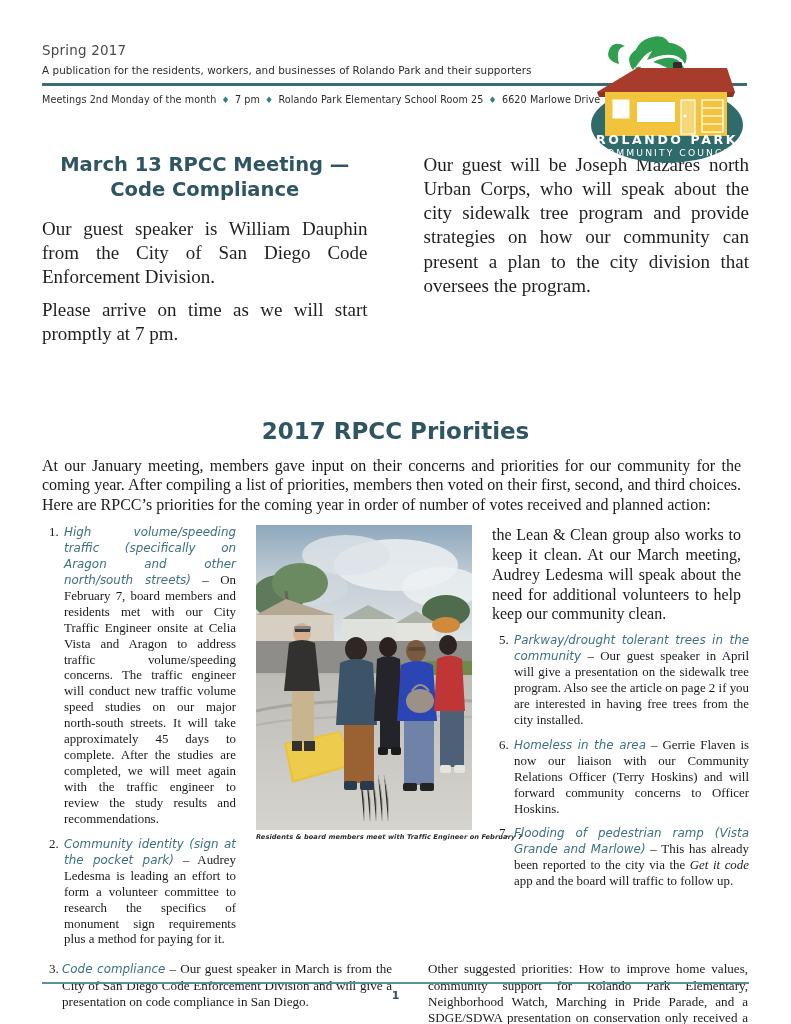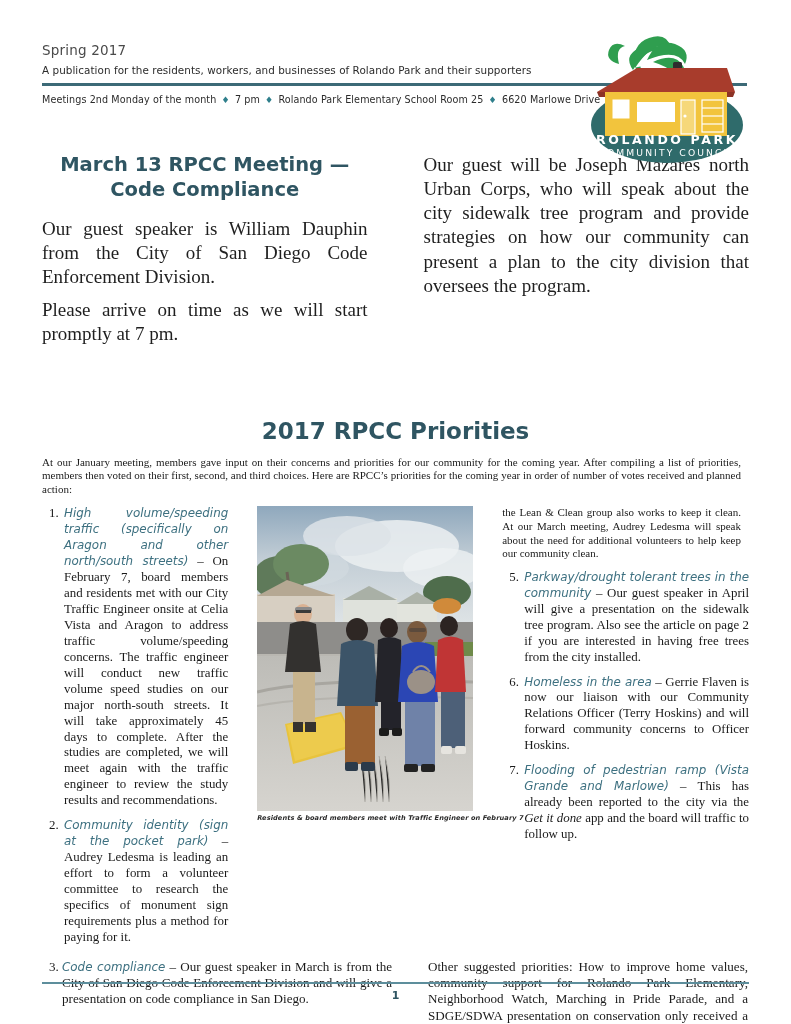--- a/index.html
+++ b/index.html
@@ -109,30 +109,30 @@
   
   .prio-head {
     font-family: "DejaVu Sans", sans-serif;
     font-weight: bold;
     font-size: 23px;
     color: #2f5562;
     text-align: center;
     margin: 62px 0 12px 0;
   }
   .intro-p {
-    font-size: 11px;
+    font-size: 16px;
     line-height: 1.24;
     text-align: justify;
     margin: 0 8px 10px 0;
   }
 
   
   .zones {
     display: flex;
-    gap: 17px;
+    gap: 8px;
     align-items: flex-start;
   }
   .zone-left  { width: 200px; }
   .zone-photo { width: 240px; padding: 0 12px; box-sizing: border-box; }
   .zone-right { width: 265px; }
 
   ol.prio {
     margin: 0;
     padding: 0 0 0 20px;
     list-style-position: outside;
@@ -410,21 +410,21 @@
         </svg>
       </div>
       <div class="caption">Residents &amp; board members meet with Traffic Engineer on February 7</div>
     </div>
 
     <div class="zone-right">
       <p class="intro-p" style="margin-bottom:9px;">the Lean &amp; Clean group also works to keep it clean. At our March meeting, Audrey Ledesma will speak about the need for additional volunteers to help keep our community clean.</p>
       <ol class="prio" start="5">
         <li><span class="it">Parkway/drought tolerant trees in the community</span><span> – Our guest speaker in April will give a presentation on the sidewalk tree program. Also see the article on page 2 if you are interested in having free trees from the city installed.</span></li>
         <li><span class="it">Homeless in the area</span><span> – Gerrie Flaven is now our liaison with our Community Relations Officer (Terry Hoskins) and will forward community concerns to Officer Hoskins.</span></li>
-        <li><span class="it">Flooding of pedestrian ramp (Vista Grande and Marlowe)</span><span> – This has already been reported to the city via the </span><span class="it-serif">Get it done</span><span> app and the board will traffic to follow up.</span></li>
+        <li><span class="it">Flooding of pedestrian ramp (Vista Grande and Marlowe)</span><span> – This has already been reported to the city via the </span><span class="it-serif">Get it code</span><span> app and the board will traffic to follow up.</span></li>
       </ol>
     </div>
   </div>
 
   <div class="low-row">
     <div class="low-left">
       <ol start="3">
         <li><span class="it">Code compliance</span><span> – Our guest speaker in March is from the City of San Diego Code Enforcement Division and will give a presentation on code compliance in San Diego.</span></li>
 
       </ol>

